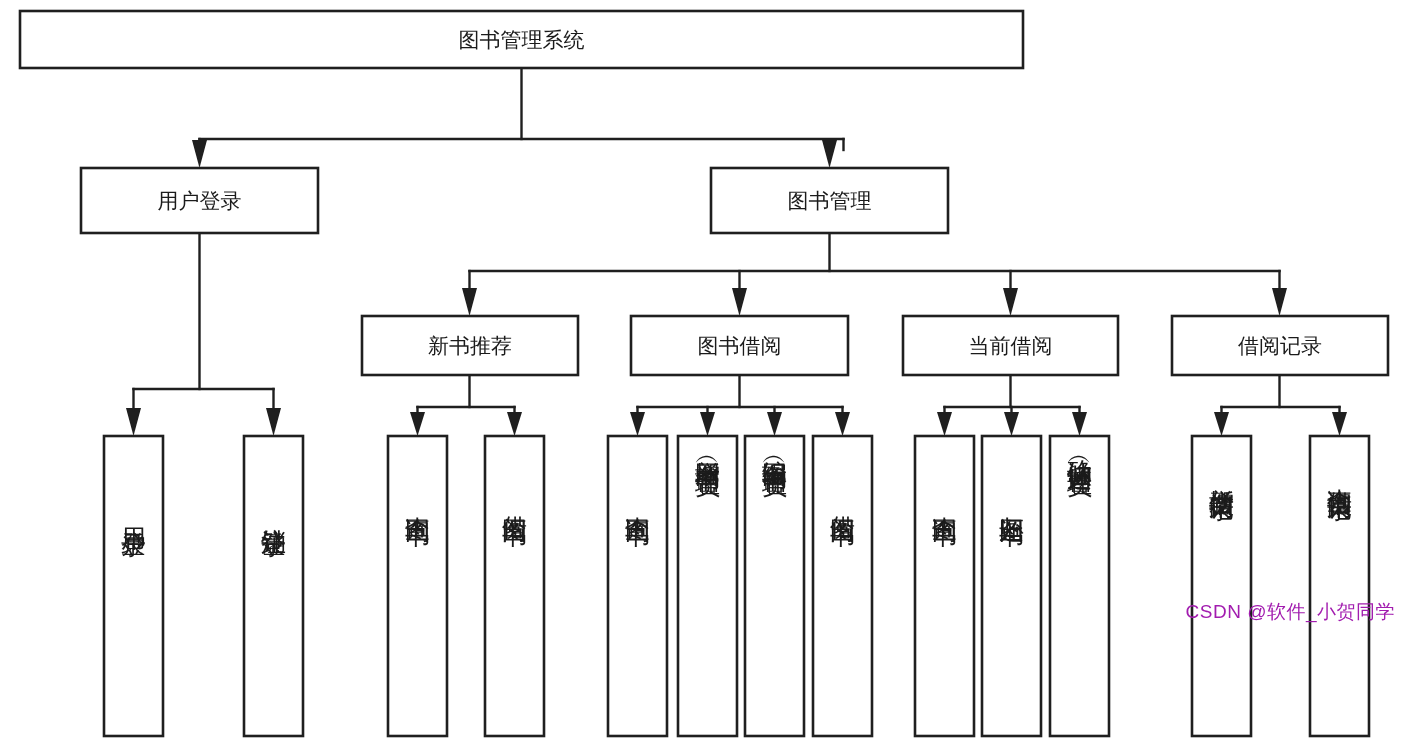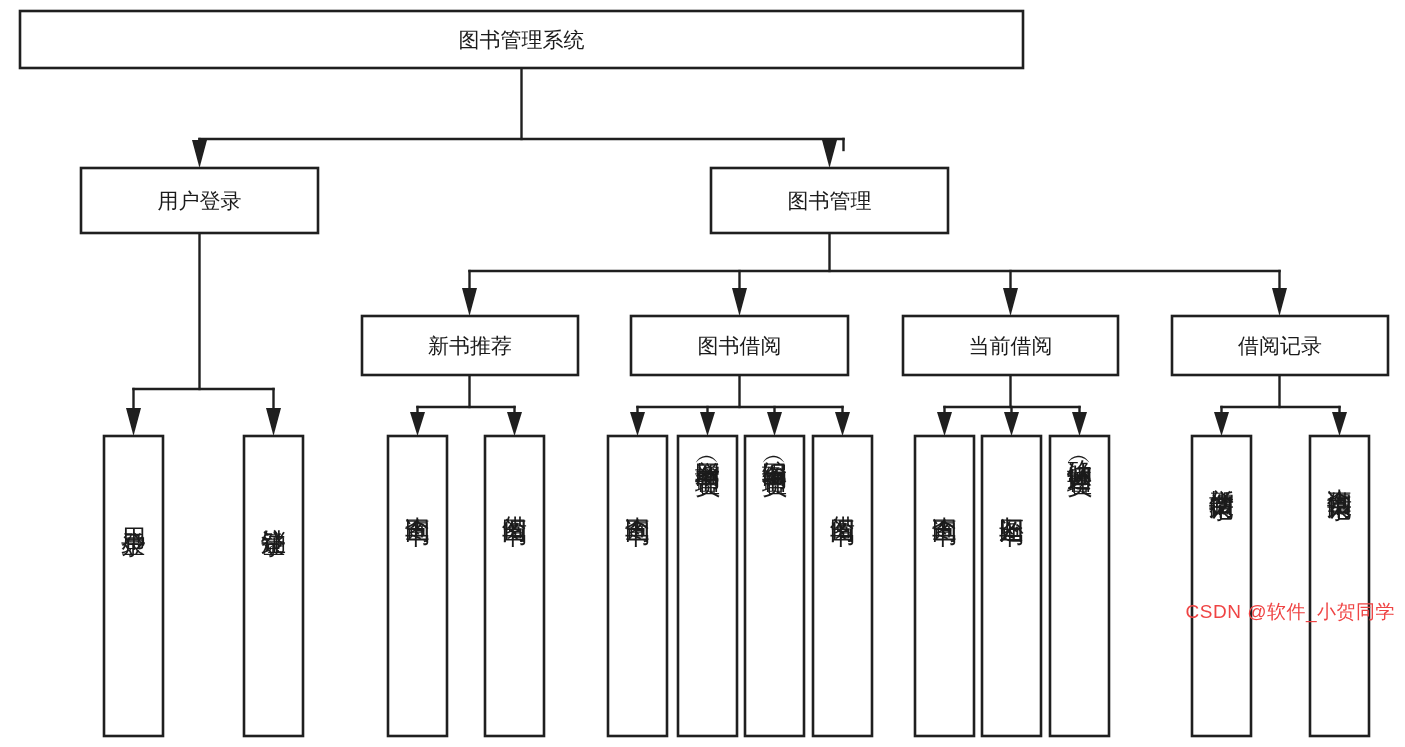--- a/index.html
+++ b/index.html
@@ -65,21 +65,21 @@
     align-items: flex-start;
     justify-content: center;
     pointer-events: none;
   }
   .watermark {
     position: absolute;
     right: 10px;
     bottom: 6px;
     font-family: "Liberation Sans", "DejaVu Sans", sans-serif;
     font-size: 19px;
-    color: #ef4444;
+    color: #a21caf;
     letter-spacing: 0.5px;
     white-space: nowrap;
   }
 </style>
 </head>
 <body>
 
 <div id="diagram-root">
 
   <svg id="tree-svg" viewBox="0 0 1405 747">

